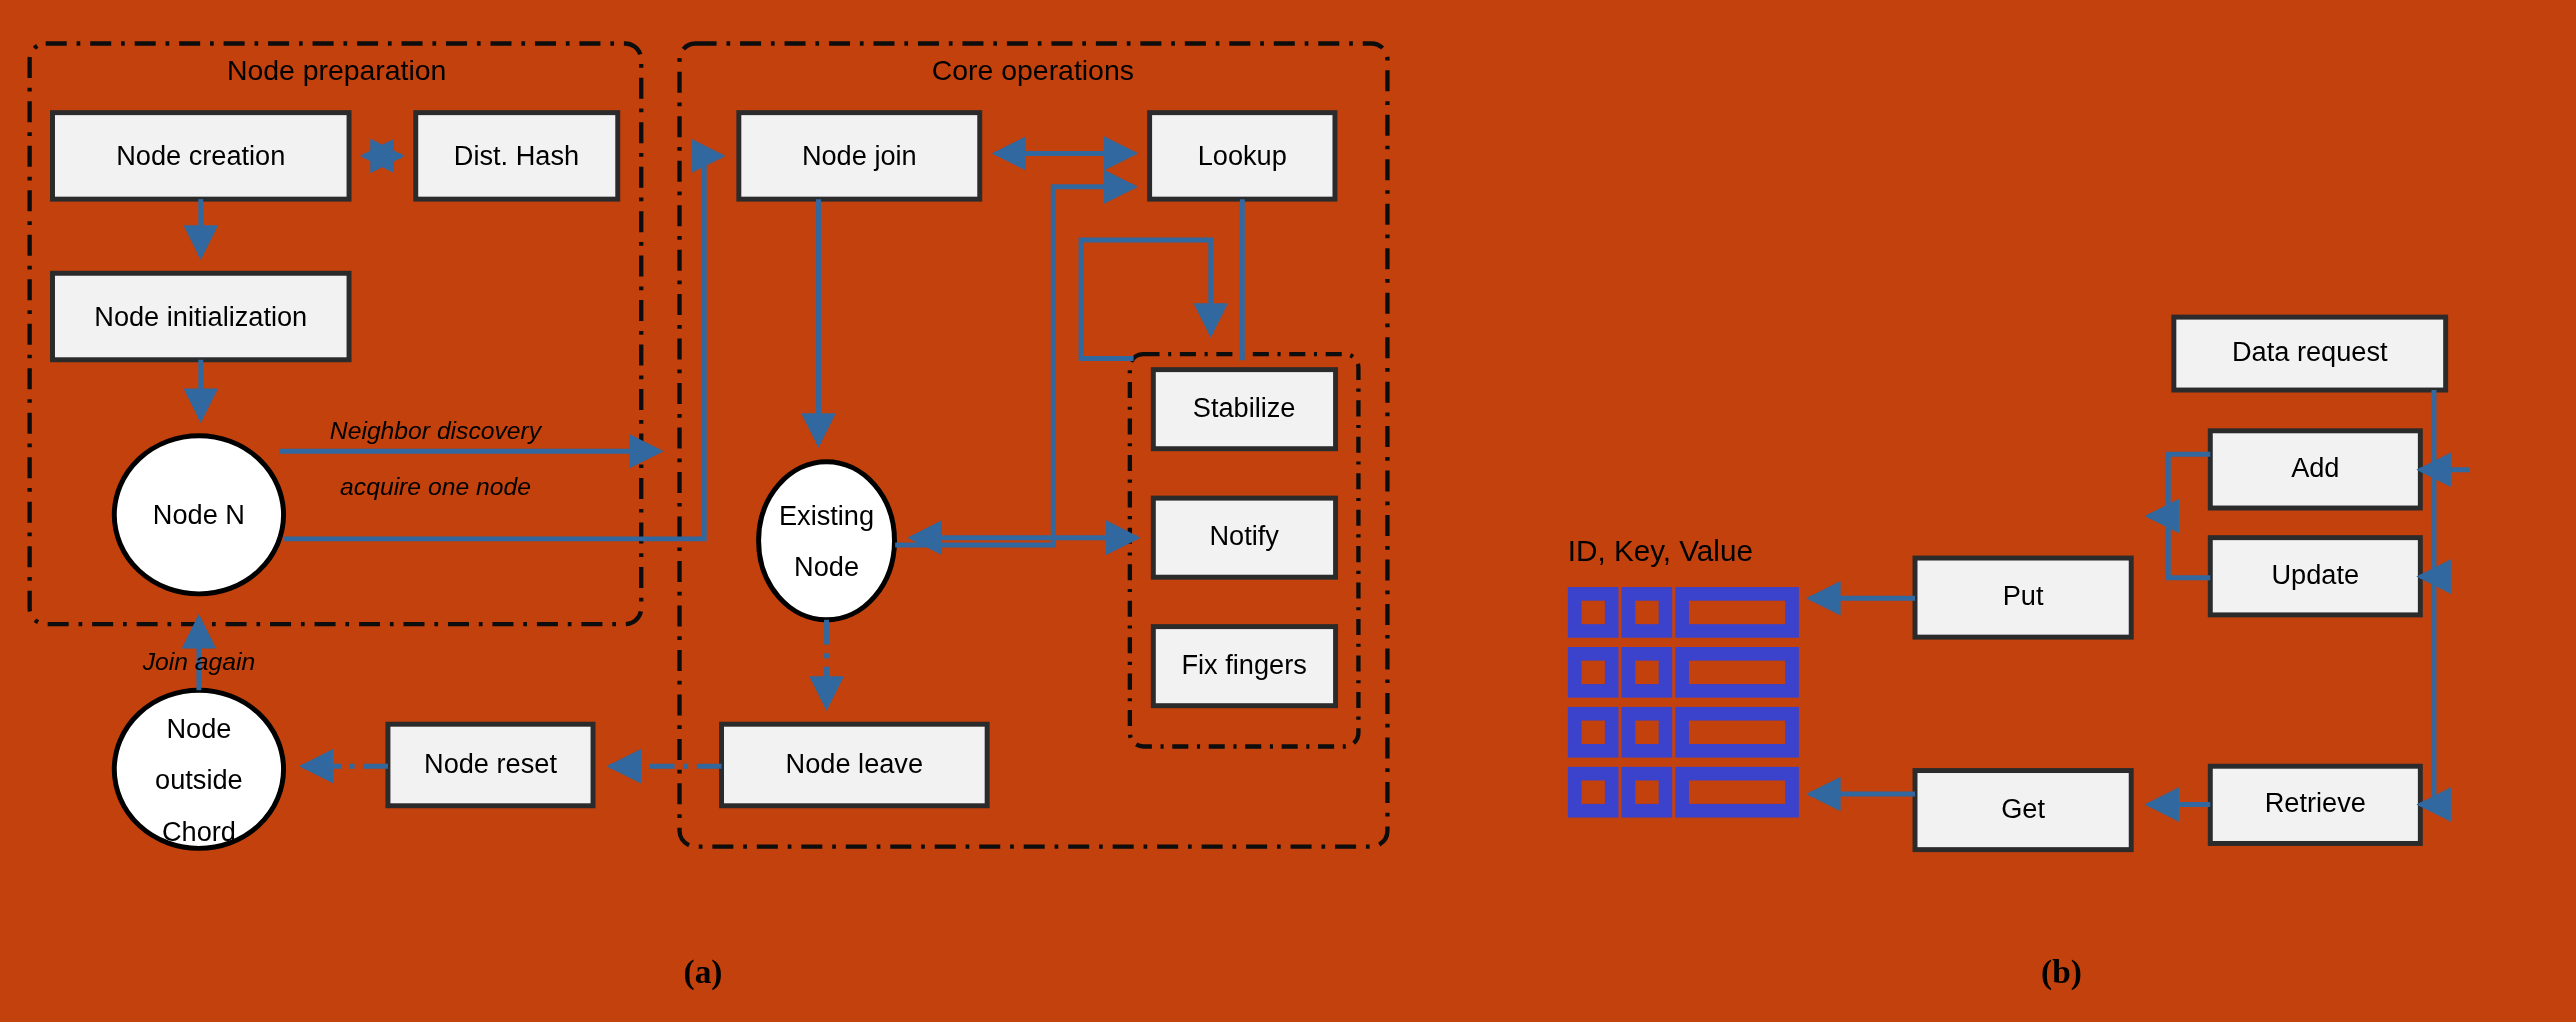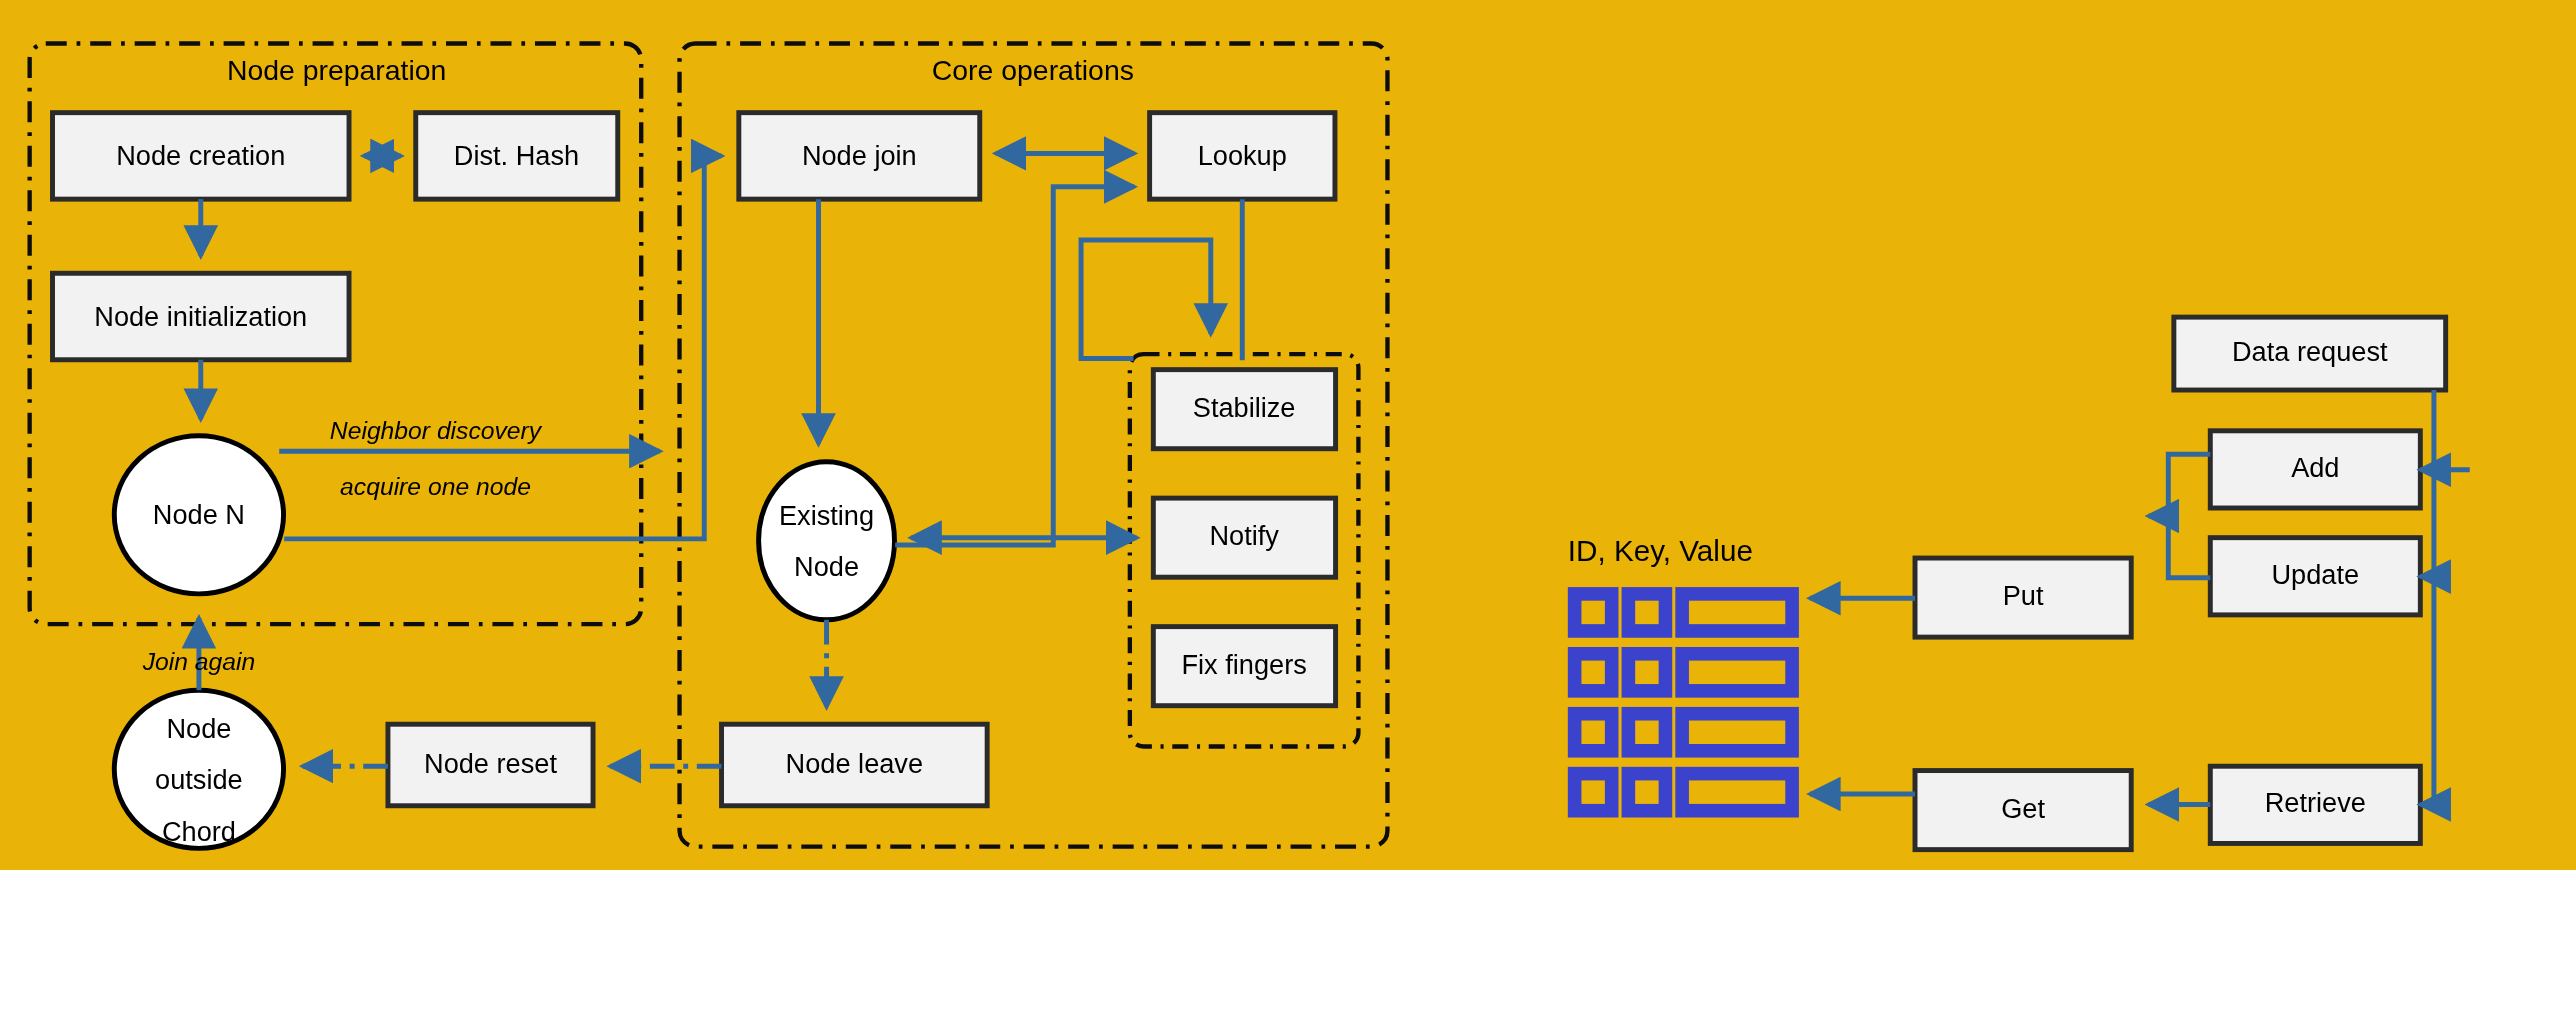--- a/index.html
+++ b/index.html
@@ -1,17 +1,17 @@
 <!DOCTYPE html>
 <html style="font-size:10px"><head>
 <meta charset="utf-8">
 <style>
   html,body{margin:0;padding:0;background:#ffffff;}
   body{width:2576px;height:1029px;font-family:"Liberation Sans",sans-serif;}
-  #stage{position:relative;width:2576px;height:870px;overflow:hidden;background:#eab308;}
+  #stage{position:relative;width:2576px;height:1022px;overflow:hidden;background:#c2410c;}
   svg.layer{position:absolute;left:0;top:0;width:2576px;height:1029px;}
   .grp-border{fill:none;stroke:#0d0d0d;stroke-width:7;stroke-dasharray:34 16 6 16;stroke-linecap:butt;}
   .grp-border-inner{fill:none;stroke:#0d0d0d;stroke-width:7;stroke-dasharray:26 14 5 14;}
   .box{fill:#f2f2f2;stroke:#2b2b2b;stroke-width:8;}
   .circ{fill:#ffffff;stroke:#000000;stroke-width:8;}
   .conn{fill:none;stroke:#31689F;stroke-width:8;stroke-linejoin:miter;}
   .conn-dash{fill:none;stroke:#31689F;stroke-width:8;stroke-dasharray:40 14 8 14;}
   .ahead{fill:#31689F;}
   .cellblue{fill:none;stroke:#3B42CC;stroke-width:22;}
   text{fill:#000;font-family:"Liberation Sans",sans-serif;}

